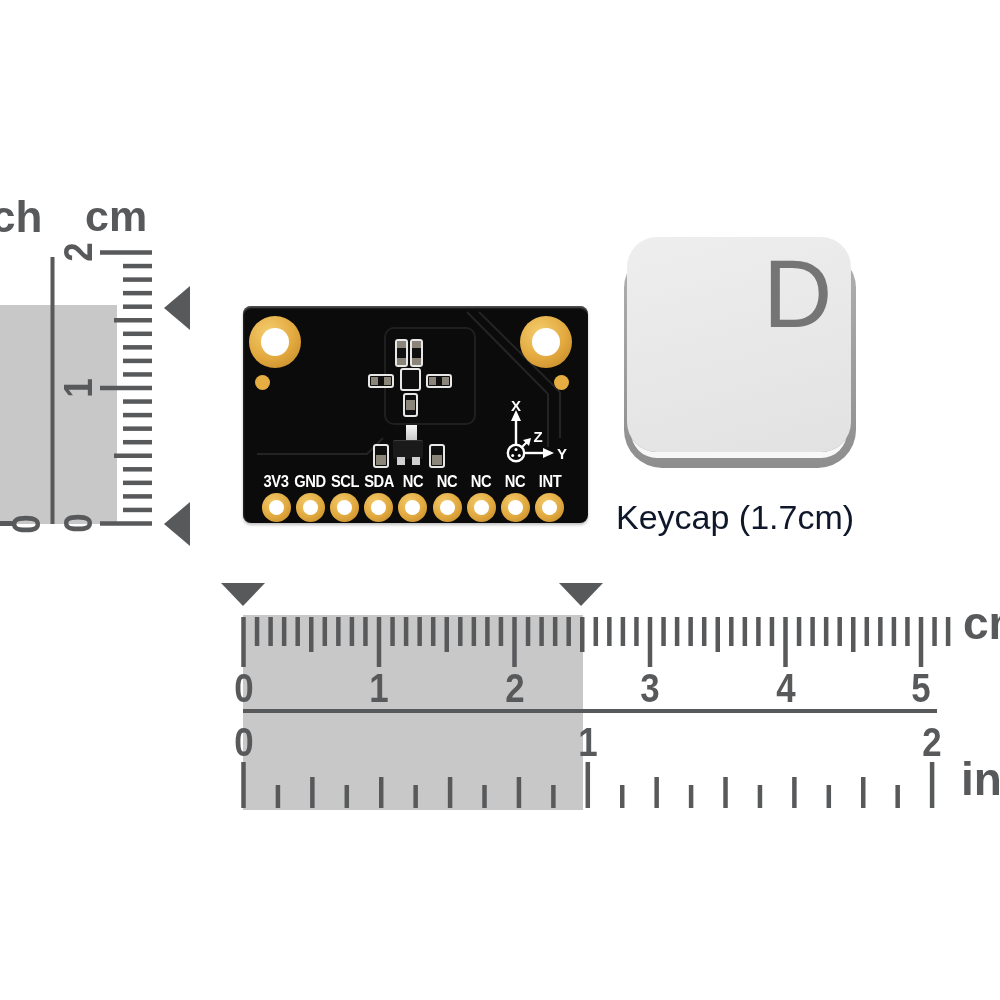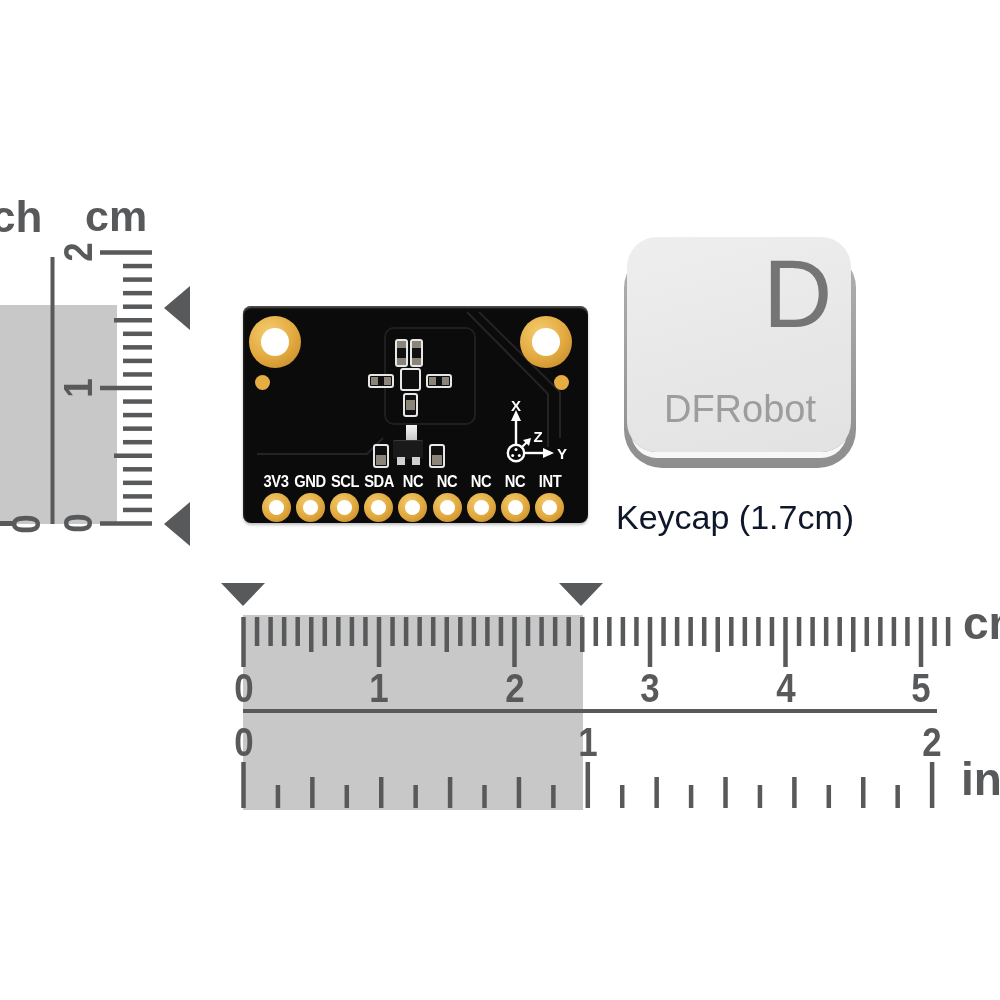--- a/index.html
+++ b/index.html
@@ -262,16 +262,15 @@
         <span class="pin-label" style="left:272.34999999999997px;">NC</span>
         <div class="pin-hole" style="left: 257.85px;"></div>
         <span class="pin-label" style="left:306.5px;">INT</span>
         <div class="pin-hole" style="left: 292px;"></div>
       </div>
   </div>
 
   <div id="keycap-side"></div>
   <div id="keycap-face"></div>
   <span id="keycap-letter">D</span>
-  <span id="keycap-brand">DFRobot</span>
   <span id="keycap-caption">Keycap (1.7cm)</span>
 
 </div>
 
 </body></html>

